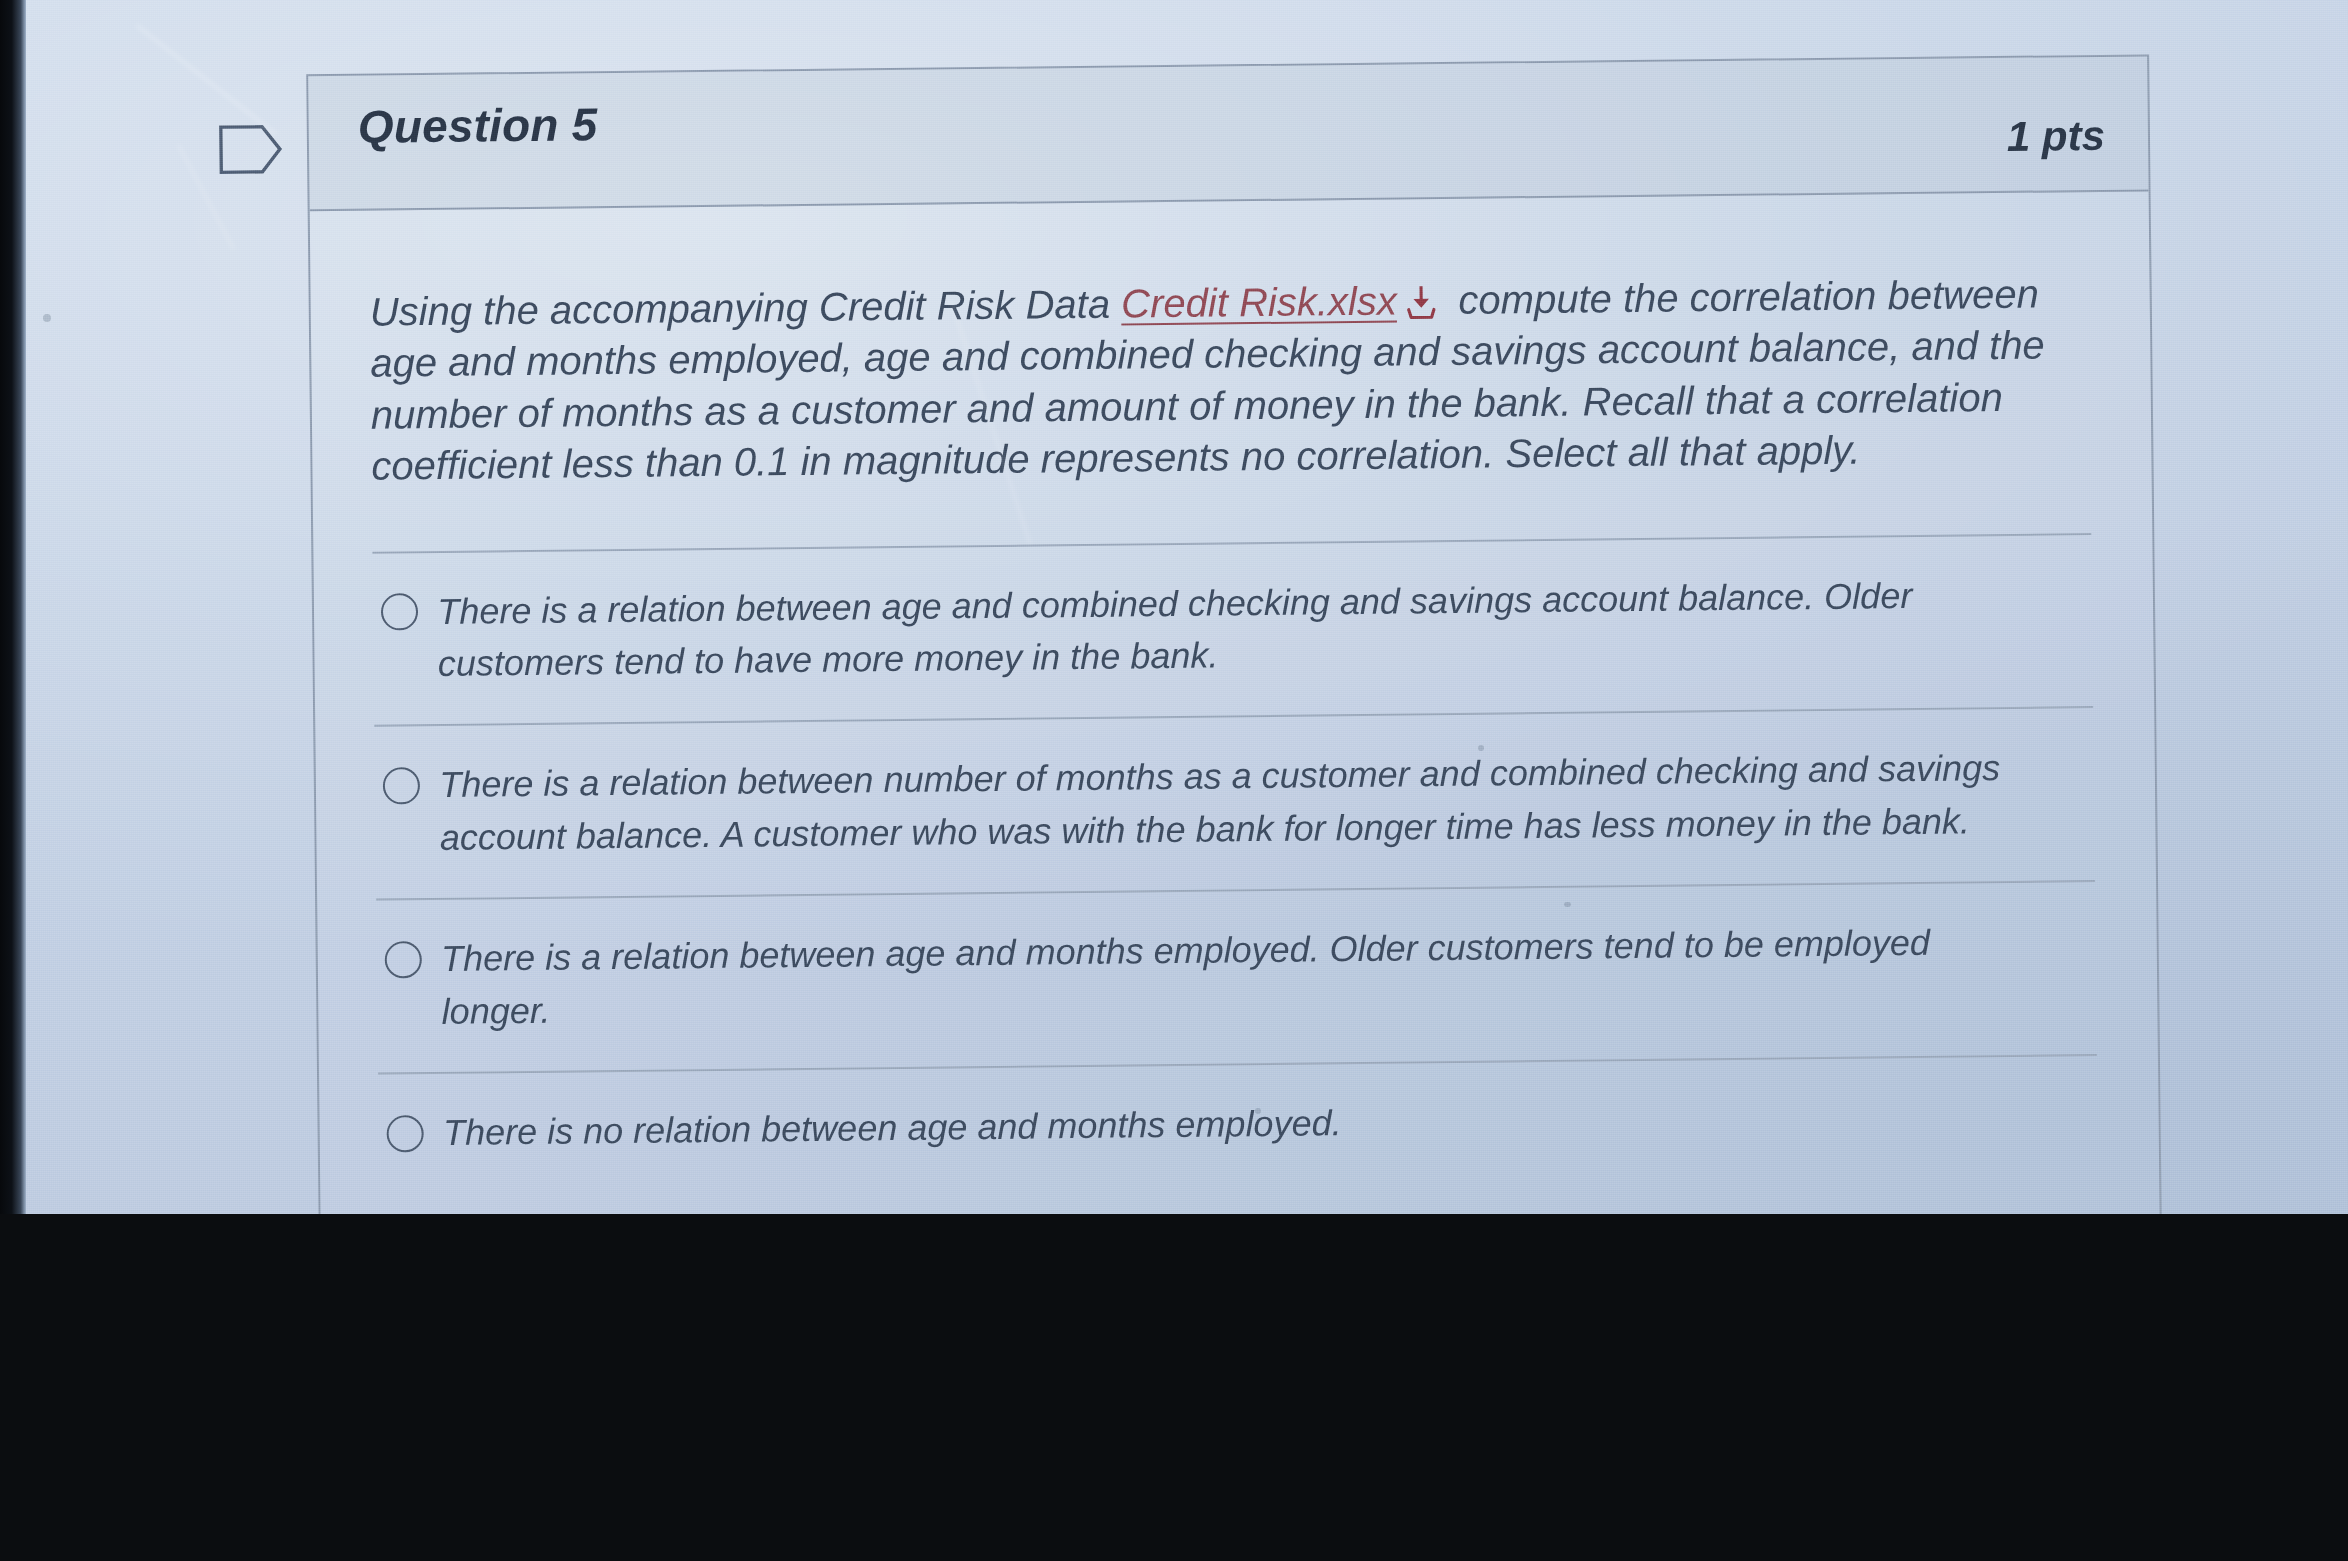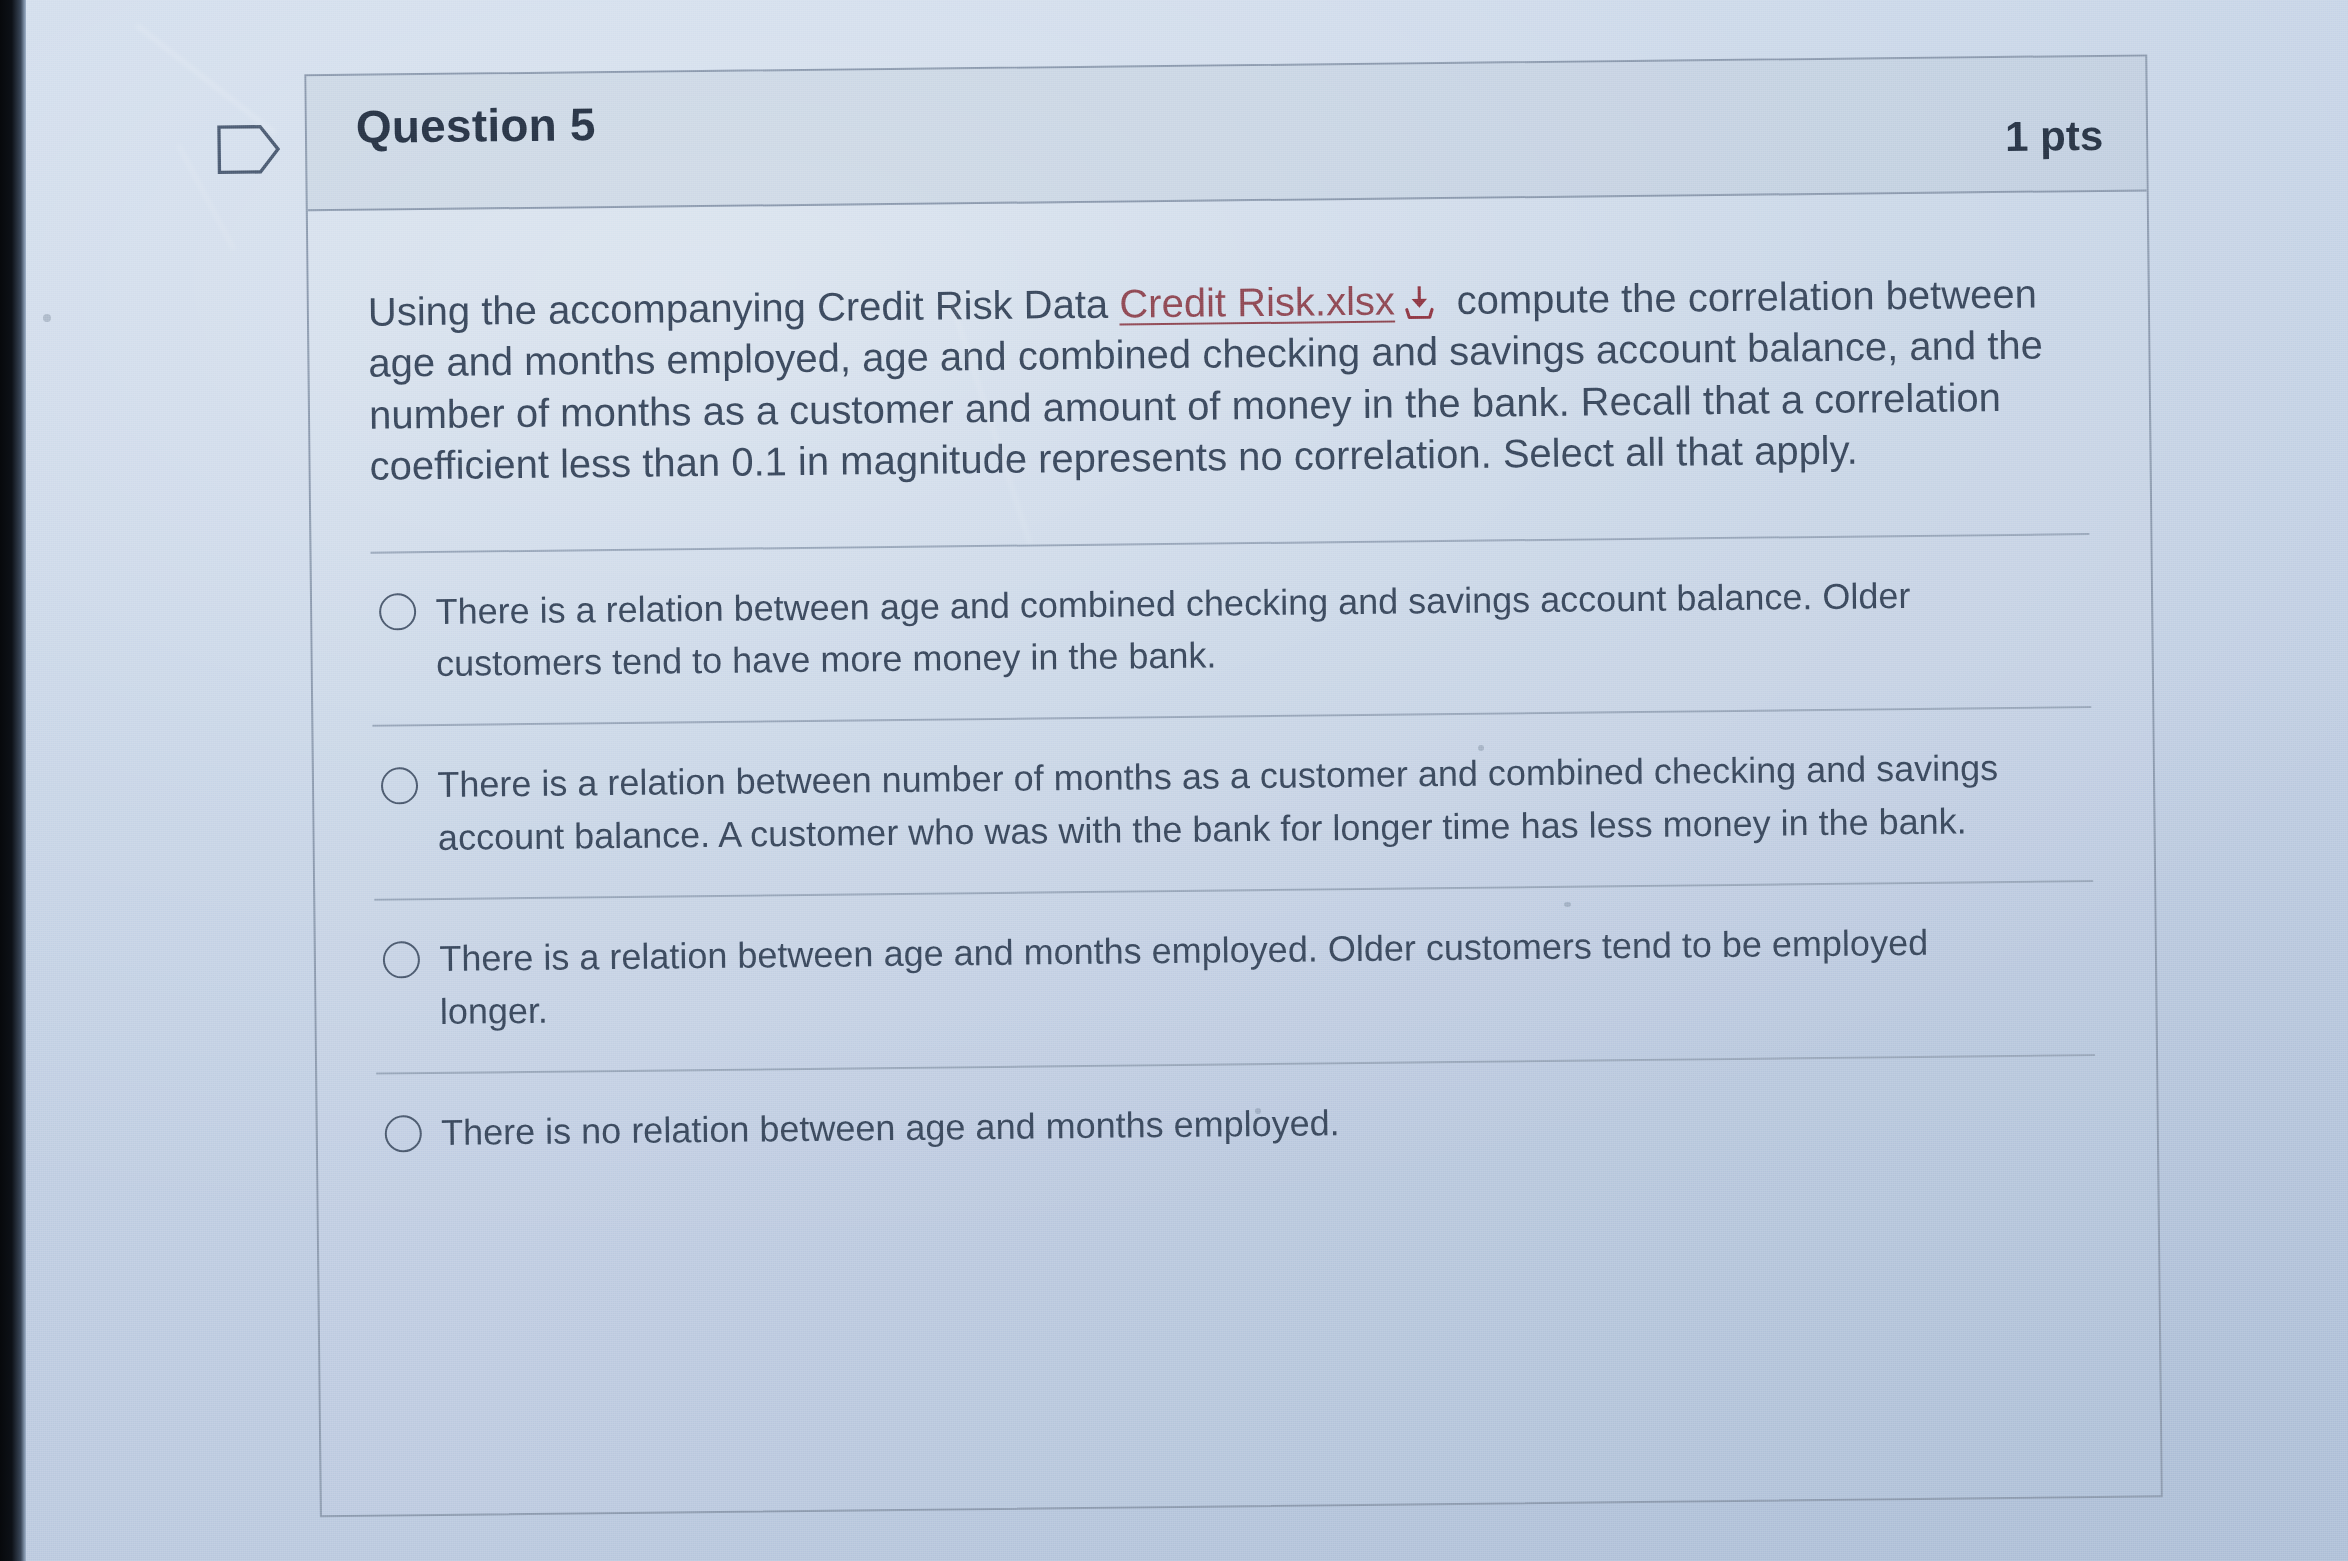--- a/index.html
+++ b/index.html
@@ -6,24 +6,25 @@
   html, body {
     margin: 0;
     padding: 0;
     background: #0b0d10;
   }
 
   
   #stage {
     position: relative;
     width: 2348px;
-    height: 1561px;
+    height: 1214px;
     overflow: hidden;
     background: #c6d4e6;
     font-family: "Liberation Sans", sans-serif;
+    font-style: italic;
   }
 
   
   .bezel-left {
     position: absolute;
     left: 0; top: 0;
     width: 25.5px; height: 100%;
     background: linear-gradient(90deg, #07090c 0%, #0d1117 45%, #3a4759 80%, #9fb2ca 100%);
     z-index: 40;
     pointer-events: none;

